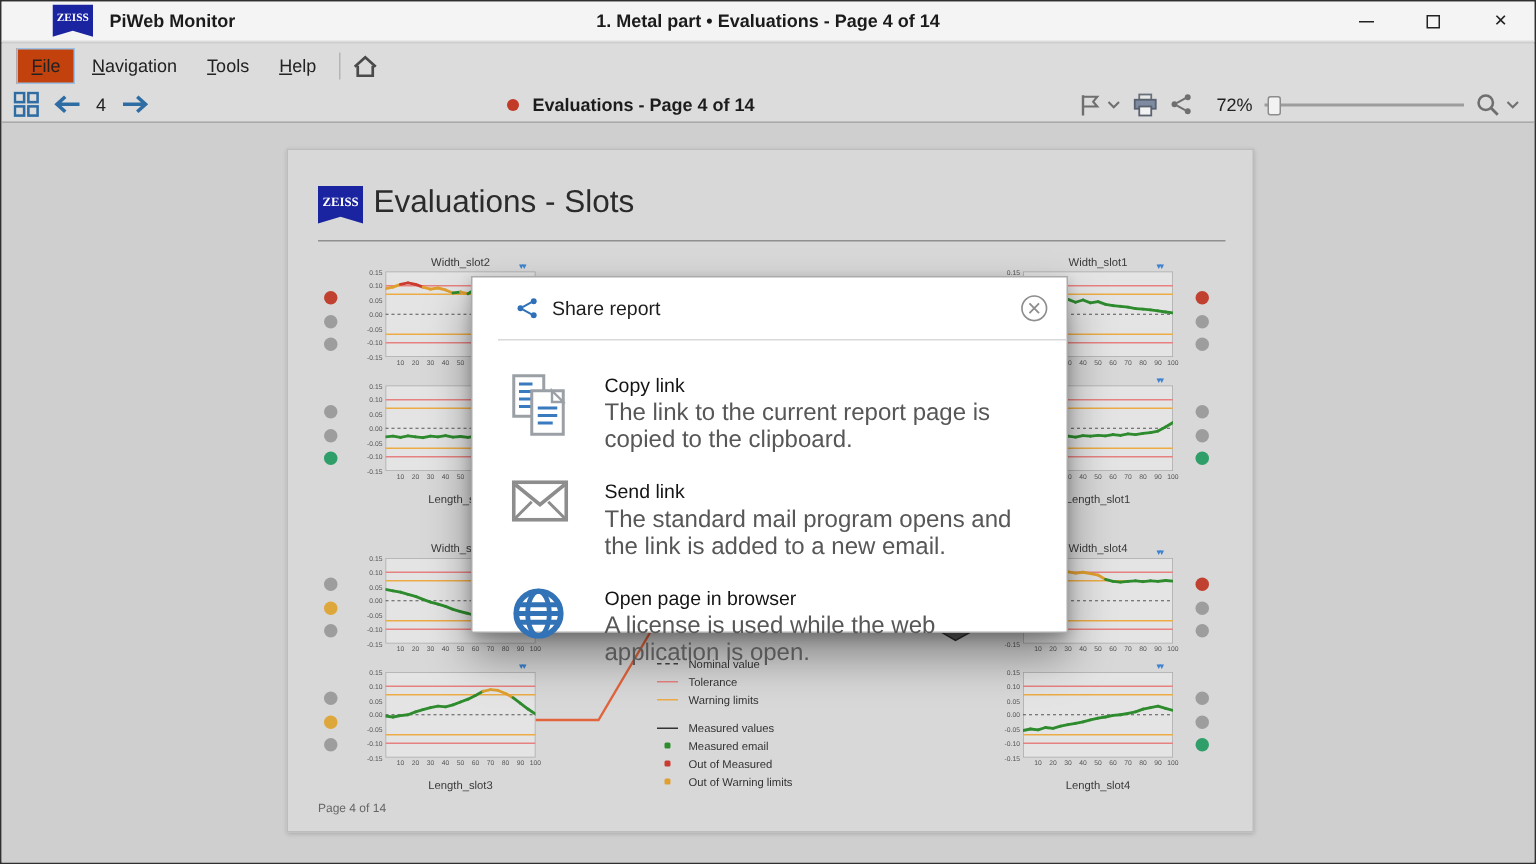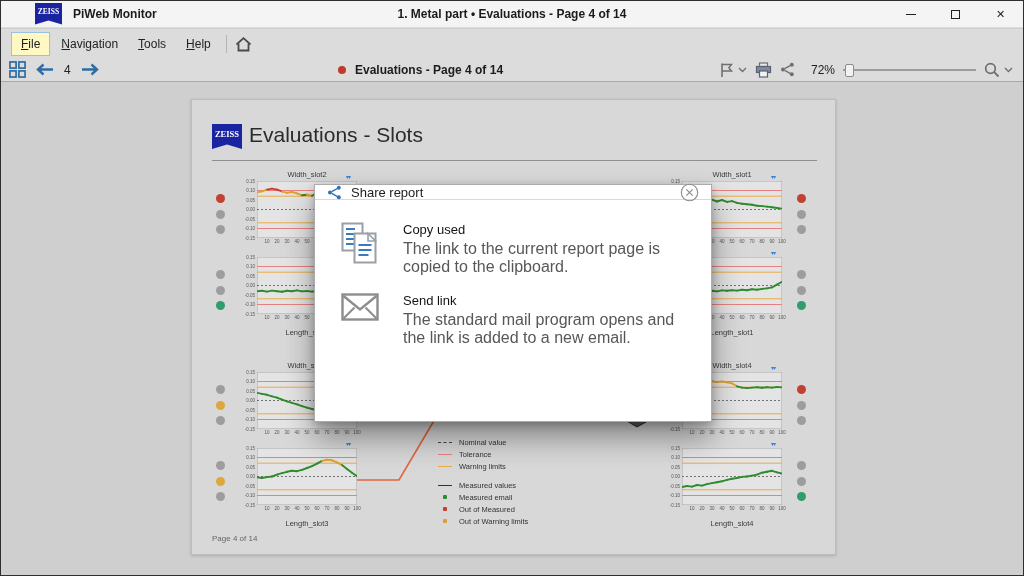--- a/index.html
+++ b/index.html
@@ -15,21 +15,21 @@
   .wincontrols{position:absolute;right:0;top:0;height:27px;display:flex;}
   .wc{width:45px;height:27px;display:flex;align-items:center;justify-content:center;cursor:default;}
   .wc .min{display:block;width:10px;height:0;border-top:1px solid #222;}
   .wc .max{display:block;width:9px;height:9px;border:1px solid #222;}
   .wc .x{font-size:11px;color:#222;line-height:1;}
   
   .menubar{position:absolute;left:0;top:28px;width:100%;height:29px;background:#dcdcdc;
     display:flex;align-items:center;font-size:12px;color:#222;}
   .mitems{display:flex;align-items:center;height:100%;}
   .menu-item{padding:4px 9px;margin-left:2px;cursor:default;}
-  .menu-item.selected{background:#fef9c3;border:1px solid #9ac1e3;}
+  .menu-item.selected{background:#c2410c;border:1px solid #9ac1e3;}
   .vsep{width:1px;height:18px;background:#b5b5b5;margin:0 8px 0 6px;}
   
   .toolbar{position:absolute;left:0;top:57px;width:100%;height:23px;background:#dcdcdc;}
   .tb-left{position:absolute;left:8px;top:0;height:23px;display:flex;align-items:center;gap:10px;}
   .page-num{font-size:12px;color:#222;}
   .tb-center{position:absolute;left:337px;top:0;height:23px;display:flex;align-items:center;gap:9px;}
   .status-dot{width:8px;height:8px;border-radius:50%;background:#c23a28;}
   .status-label{font-size:12px;font-weight:bold;color:#1c1c1c;}
   .tb-right{position:absolute;right:10px;top:0;height:23px;display:flex;align-items:center;gap:8px;}
   .zoom-label{font-size:12px;color:#222;margin-left:8px;}
@@ -64,21 +64,21 @@
   .lgap{height:7px;}
   .lsw{width:16px;display:flex;align-items:center;justify-content:center;margin-right:6px;}
   .lsw i{display:block;}
   .sw-line{width:14px;height:0;border-top:1.5px solid #333;}
   .sw-dash{width:14px;height:0;border-top:1px dashed #444;}
   .sw-dot{width:3.5px;height:3.5px;border-radius:1px;}
   .llabel{font-size:7.5px;color:#333;}
   
   .dialog{position:absolute;left:313px;top:183px;width:398px;height:238px;background:#ffffff;
     border:1px solid #ababab;box-shadow:0 16px 28px rgba(0,0,0,.38),0 3px 8px rgba(0,0,0,.22);z-index:20;}
-  .dhead{height:15px;display:flex;align-items:center;padding:0 12px;border-bottom:1px solid #d9d9d9;}
+  .dhead{height:42px;display:flex;align-items:center;padding:0 12px;border-bottom:1px solid #d9d9d9;margin-left:17px;}
   .dtitle{font-size:13px;color:#1d1d1d;margin-left:9px;flex:1;}
   .dclose{width:20px;height:20px;display:flex;align-items:center;justify-content:center;cursor:default;}
   .dbody{padding-top:14px;}
   .share-item{display:flex;align-items:flex-start;padding:8px 18px 9px 26px;cursor:default;}
   .share-item .ic{width:62px;flex:0 0 62px;display:flex;justify-content:flex-start;}
   .share-item .t{font-size:13px;color:#141414;margin-bottom:3px;}
   .share-item .d{font-size:16px;color:#575757;}
 </style>
 </head>
 <body>
@@ -676,33 +676,46 @@
           <span class="ic">
             <svg width="36" height="42" viewBox="0 0 36 42">
     <rect x="1.5" y="1.5" width="20" height="27" fill="#fff" stroke="#9aa0a6" stroke-width="2"></rect>
     <path d="M5,7 h9 M5,12 h13 M5,17 h11 M5,22 h13" stroke="#3a7bbf" stroke-width="2" fill="none"></path>
     <rect x="13.5" y="11.5" width="21" height="29" fill="#fff" stroke="#9aa0a6" stroke-width="2"></rect>
     <polygon points="27,11.5 34.5,19 27,19" fill="#fff" stroke="#9aa0a6" stroke-width="1.6"></polygon>
     <path d="M17.5,23 h13 M17.5,28 h13 M17.5,33 h10" stroke="#3a7bbf" stroke-width="2" fill="none"></path>
   </svg>
           </span>
           <div>
-            <div class="t">Copy used</div>
+            <div class="t">Copy link</div>
             <div class="d">The link to the current report page is copied to the clipboard.</div>
           </div>
         </div>
         <div class="share-item">
           <span class="ic">
             <svg width="38" height="28" viewBox="0 0 38 28">
     <rect x="1.5" y="1.5" width="35" height="25" fill="#fff" stroke="#8d8d8d" stroke-width="2.4"></rect>
     <path d="M2.5,3 L19,16.5 L35.5,3" fill="none" stroke="#8d8d8d" stroke-width="2.4"></path>
     <path d="M2.5,25.5 L13.5,14.5 M35.5,25.5 L24.5,14.5" fill="none" stroke="#8d8d8d" stroke-width="2"></path>
   </svg>
           </span>
           <div>
             <div class="t">Send link</div>
             <div class="d">The standard mail program opens and the link is added to a new email.</div>
           </div>
         </div>
+        <div class="share-item">
+          <span class="ic">
+            <svg width="36" height="36" viewBox="0 0 40 40">
+    <circle cx="20" cy="20" r="16.5" fill="none" stroke="#3273b8" stroke-width="4.2"></circle>
+    <ellipse cx="20" cy="20" rx="8" ry="16.5" fill="none" stroke="#3273b8" stroke-width="3.6"></ellipse>
+    <path d="M6,13.5 H34 M4,20 H36 M6,26.5 H34" stroke="#3273b8" stroke-width="3.6" fill="none"></path>
+  </svg>
+          </span>
+          <div>
+            <div class="t">Open page in browser</div>
+            <div class="d">A license is used while the web application is open.</div>
+          </div>
+        </div>
       </div>
   </div>
 
 </div>
 
 </body></html>

